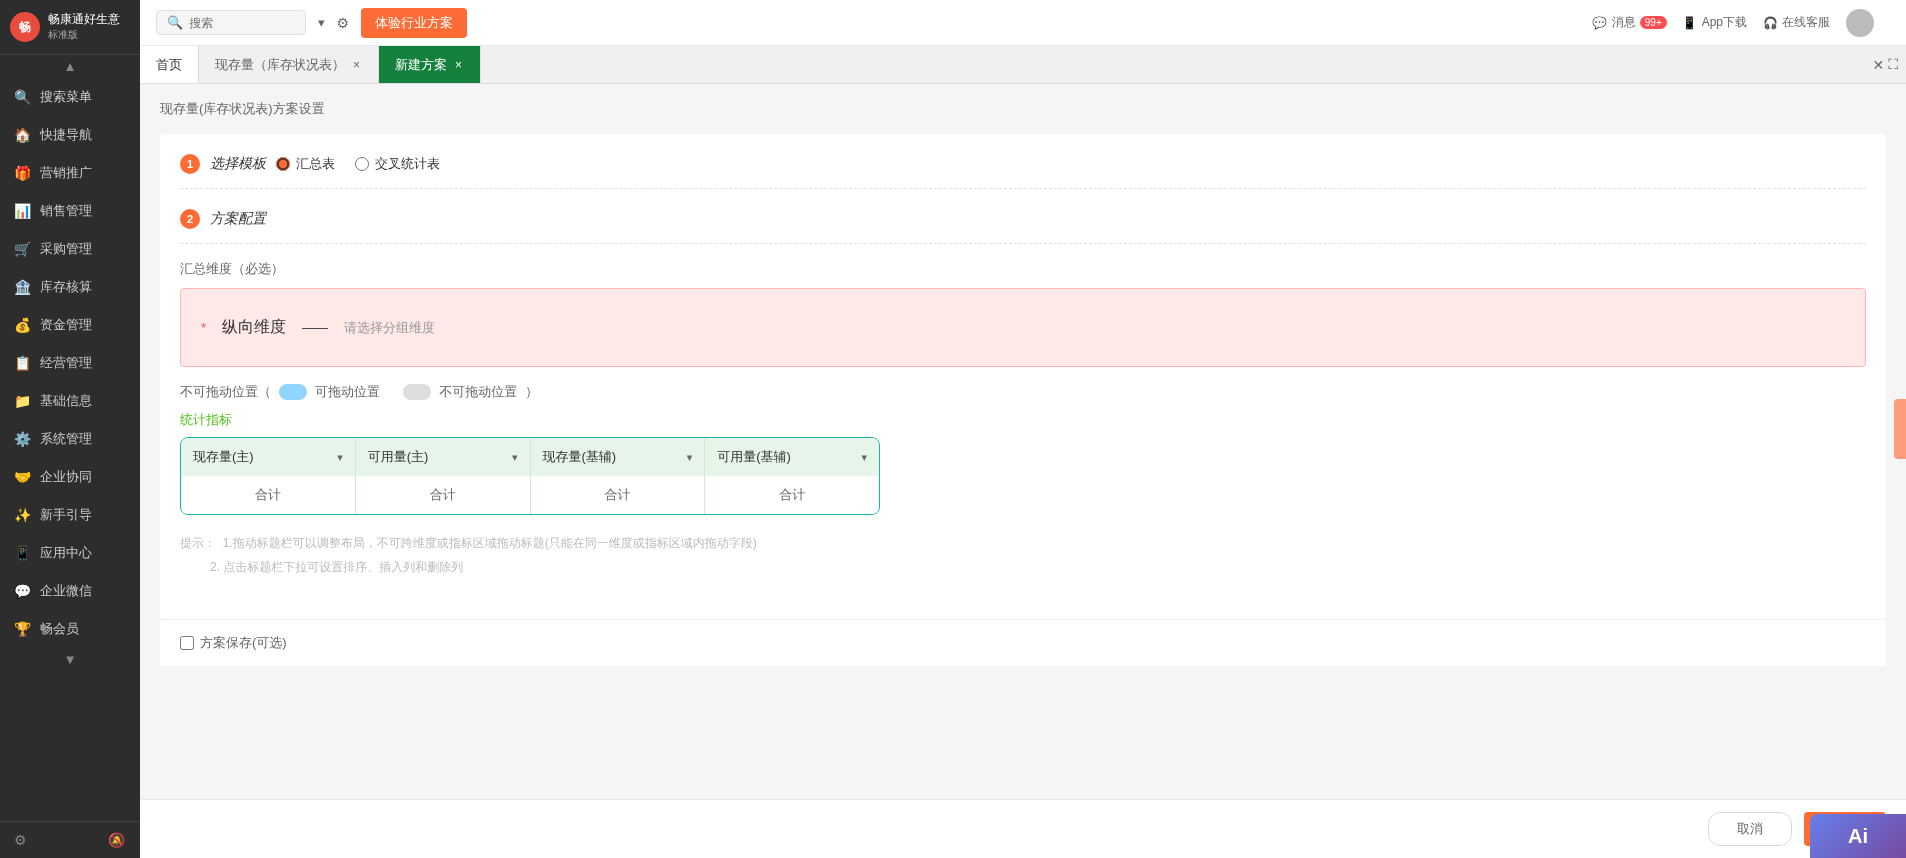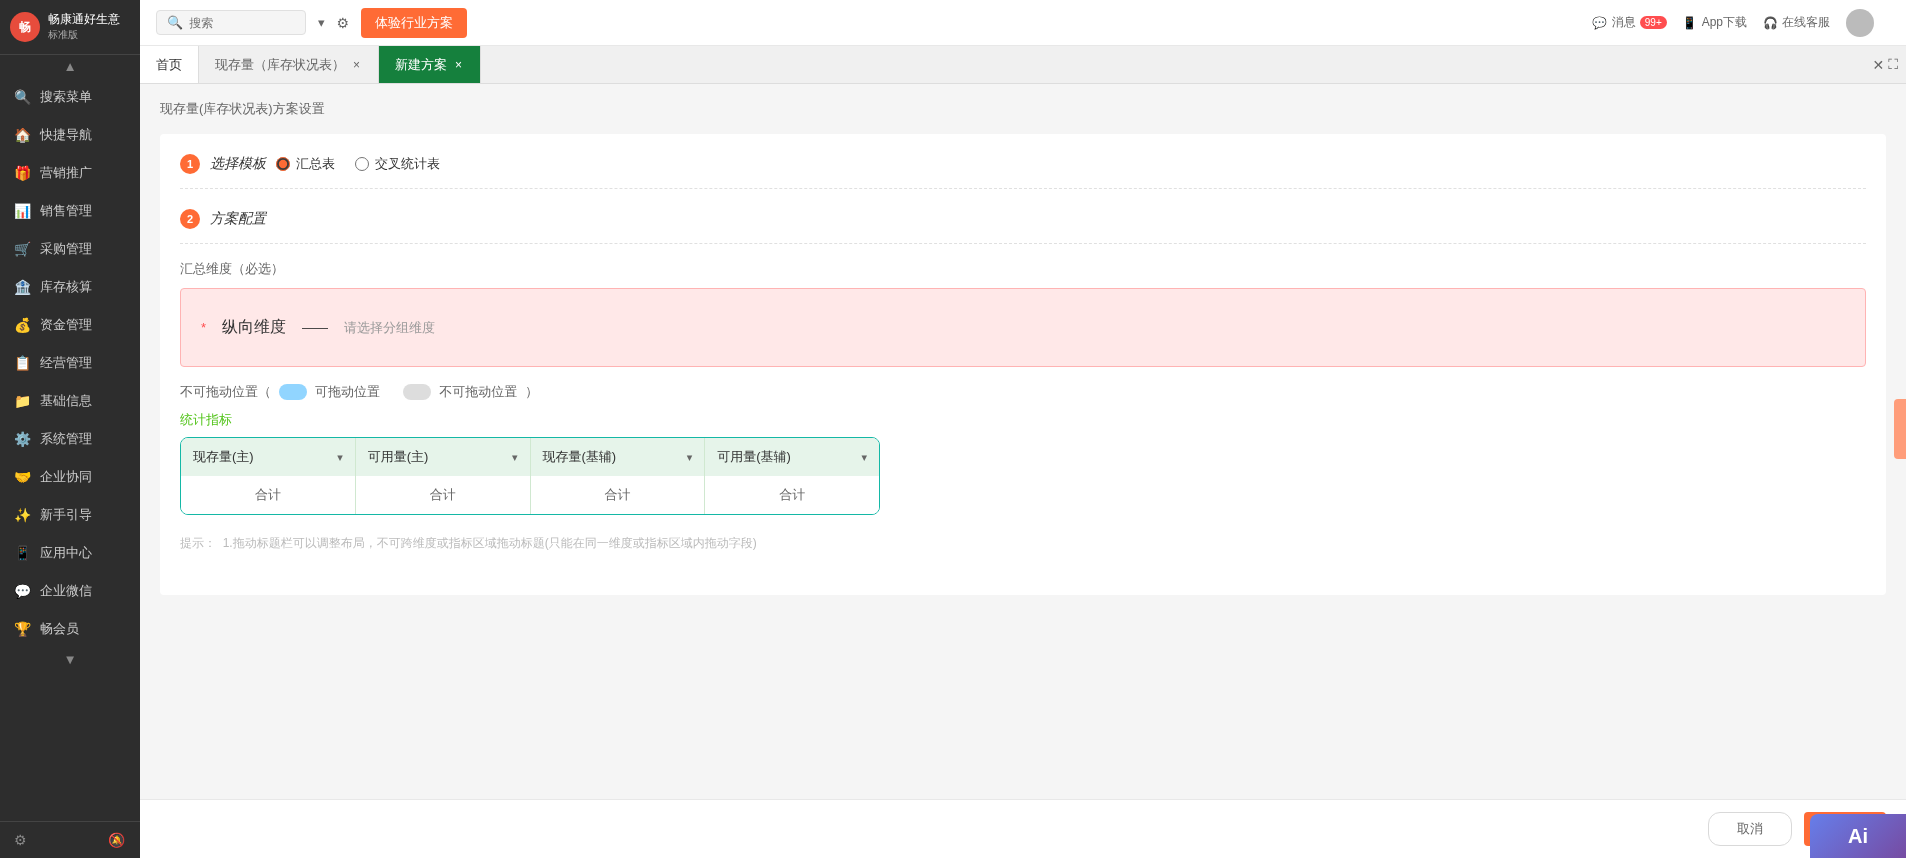--- a/index.html
+++ b/index.html
@@ -430,26 +430,35 @@
               <div class="stats-body-col">合计</div>
               <div class="stats-body-col">合计</div>
             </div>
           </div>
         </div>
 
         <div class="tips-section">
           <div>
             <span>提示：&nbsp;&nbsp;</span><span>1.拖动标题栏可以调整布局，不可跨维度或指标区域拖动标题(只能在同一维度或指标区域内拖动字段)</span>
           </div>
+          <div>
+            <span>&nbsp;&nbsp;&nbsp;&nbsp;&nbsp;&nbsp;&nbsp;&nbsp;&nbsp;</span><span>2. 点击标题栏下拉可设置排序、插入列和删除列</span>
+          </div>
         </div>
 
       </div>
 
     </div>
 
+    <div class="form-footer">
+      <label class="save-checkbox-label">
+        <input type="checkbox" class="save-checkbox" style="">
+        <span>方案保存(可选)</span>
+      </label>
+    </div>
 
   </div>
 
   <div class="action-bar">
     <button class="btn-cancel">取消</button>
     <button class="btn-query">查询</button>
   </div>
 
 </div>
 

